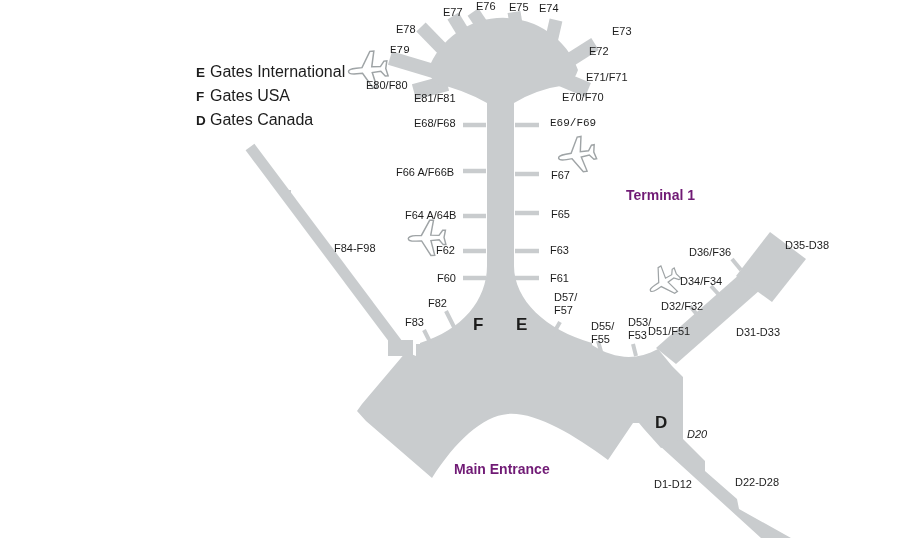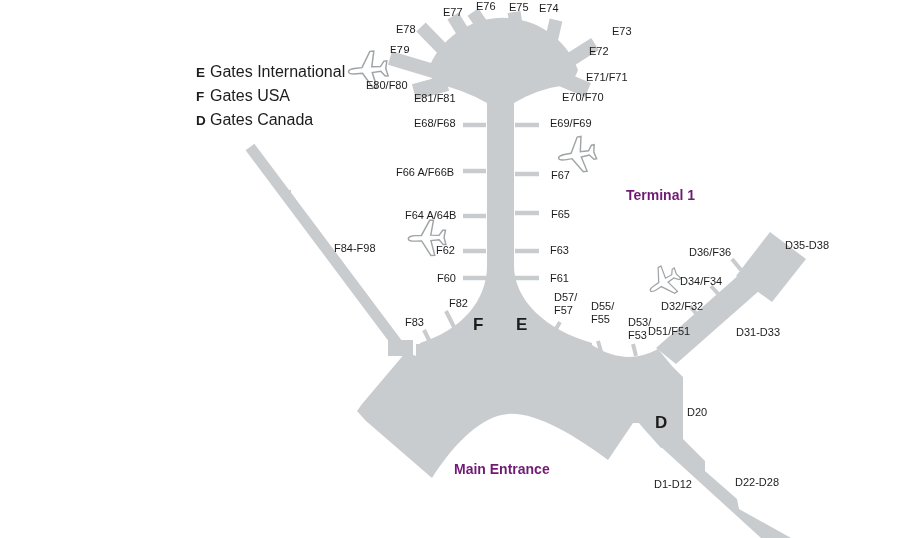--- a/index.html
+++ b/index.html
@@ -104,51 +104,51 @@
       <div class="gate-label" style="left: 539px; top: 2px;">E74</div>
       <div class="gate-label" style="left: 396px; top: 23px;">E78</div>
       <div class="gate-label" style="left: 612px; top: 25px;">E73</div>
       <div class="gate-label" style="left: 390px; top: 44px; font-family: Liberation Mono, monospace;">E79</div>
       <div class="gate-label" style="left: 589px; top: 45px;">E72</div>
       <div class="gate-label" style="left: 586px; top: 71px;">E71/F71</div>
       <div class="gate-label" style="left: 366px; top: 79px;">E80/F80</div>
       <div class="gate-label" style="left: 414px; top: 92px;">E81/F81</div>
       <div class="gate-label" style="left: 562px; top: 91px;">E70/F70</div>
       <div class="gate-label" style="left: 414px; top: 117px;">E68/F68</div>
-      <div class="gate-label" style="left: 550px; top: 117px;">E69/F69</div>
+      <div class="gate-label" style="left: 550px; top: 117px; font-family: Liberation Mono, monospace;">E69/F69</div>
       <div class="gate-label" style="left: 396px; top: 166px;">F66 A/F66B</div>
       <div class="gate-label" style="left: 551px; top: 169px;">F67</div>
       <div class="gate-label" style="left: 405px; top: 209px;">F64 A/64B</div>
       <div class="gate-label" style="left: 551px; top: 208px;">F65</div>
       <div class="gate-label" style="left: 436px; top: 244px;">F62</div>
       <div class="gate-label" style="left: 550px; top: 244px;">F63</div>
       <div class="gate-label" style="left: 437px; top: 272px;">F60</div>
       <div class="gate-label" style="left: 550px; top: 272px;">F61</div>
-      <div class="gate-label" style="left: 449px; top: 297px;">F82</div>
+      <div class="gate-label" style="left: 428px; top: 297px;">F82</div>
       <div class="gate-label" style="left: 405px; top: 316px;">F83</div>
       <div class="gate-label" style="left: 554px; top: 291px;">
         <div>D57/</div>
         <div>F57</div>
       </div>
-      <div class="gate-label" style="left: 591px; top: 300px;">
+      <div class="gate-label" style="left: 591px; top: 320px;">
         <div>D55/</div>
         <div>F55</div>
       </div>
       <div class="gate-label" style="left: 628px; top: 316px;">
         <div>D53/</div>
         <div>F53</div>
       </div>
       <div class="gate-label" style="left: 648px; top: 325px;">D51/F51</div>
       <div class="gate-label" style="left: 661px; top: 300px;">D32/F32</div>
       <div class="gate-label" style="left: 680px; top: 275px;">D34/F34</div>
       <div class="gate-label" style="left: 689px; top: 246px;">D36/F36</div>
       <div class="gate-label" style="left: 785px; top: 239px;">D35-D38</div>
       <div class="gate-label" style="left: 736px; top: 326px;">D31-D33</div>
       <div class="gate-label" style="left: 334px; top: 242px;">F84-F98</div>
-      <div class="gate-label" style="left: 687px; top: 406px;">D20</div>
+      <div class="gate-label" style="left: 687px; top: 428px; font-style: italic;">D20</div>
       <div class="gate-label" style="left: 654px; top: 478px;">D1-D12</div>
       <div class="gate-label" style="left: 735px; top: 476px;">D22-D28</div>
       <div class="zone-letter" style="left: 473px; top: 315px;">F</div>
       <div class="zone-letter" style="left: 516px; top: 315px;">E</div>
       <div class="zone-letter" style="left: 655px; top: 413px;">D</div>
     </div>
 
   <div class="legend">
     <div class="legend-row">
       <span class="legend-code">E</span>

